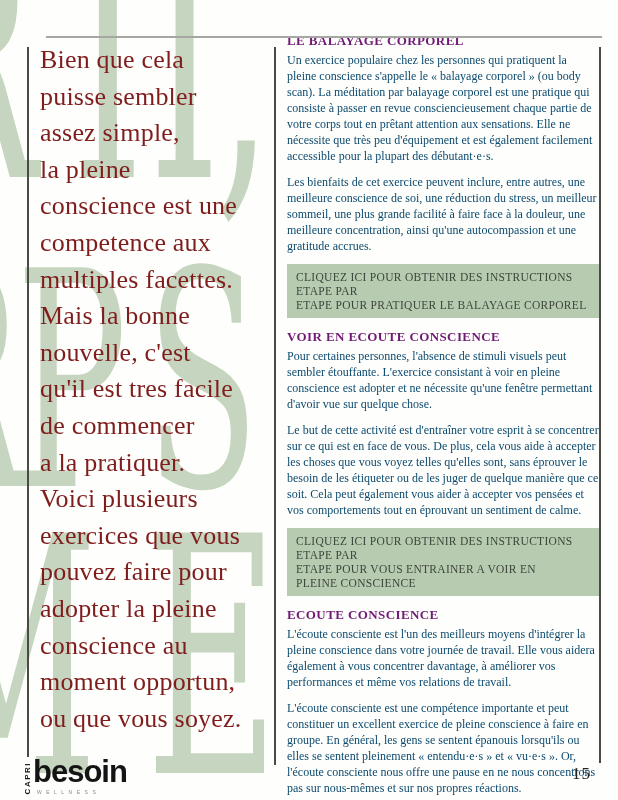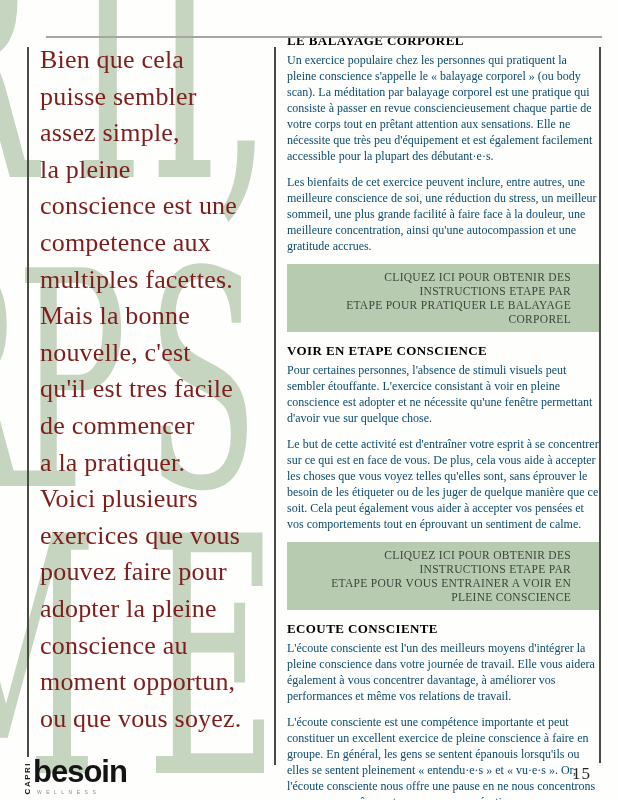--- a/index.html
+++ b/index.html
@@ -24,26 +24,26 @@
   
   .intro {
     position:absolute; z-index:1; left:40px; top:42px; width:255px;
     font-size:26px; line-height:36.6px; letter-spacing:0.2px;
     color:#7f1d1d; white-space:pre-line;
   }
   
   .content { position:absolute; z-index:1; left:287px; top:33px; width:312px; }
   .content h2 {
     margin:0 0 3px; font-size:13px; font-weight:600; letter-spacing:0.4px;
-    color:#000000; font-family:"Liberation Serif", serif;
+    color:#701a75; font-family:"Liberation Serif", serif;
   }
   .content p { margin:0 0 10px; font-size:12px; line-height:16px; color:#0c4a6e; }
   .cta {
-    display:block; margin:2px 0 11px; padding:6px 28px;
-    background:#b7cbb0; color:#3c453a; text-align:right;
+    display:block; margin:2px 0 11px; padding:6px 9px;
+    background:#b7cbb0; color:#3c453a; text-align:left;
     font-size:11.5px; line-height:14px; letter-spacing:0.3px;
     white-space:pre-line; text-decoration:none; cursor:pointer;
     font-family:"Liberation Serif", serif;
   }
   
   .logo { position:absolute; z-index:3; left:24px; top:758px; display:flex; align-items:flex-end; }
   .logo-capri {
     writing-mode:vertical-rl; transform:rotate(180deg);
     font-family:"Liberation Sans", sans-serif; font-weight:700; font-size:8px;
     letter-spacing:1.5px; color:#141414; margin-right:1px; line-height:1;
@@ -108,30 +108,30 @@
 
     <section>
       <h2>LE BALAYAGE CORPOREL</h2>
       <p>Un exercice populaire chez les personnes qui pratiquent la pleine conscience s'appelle le « balayage corporel » (ou body scan). La méditation par balayage corporel est une pratique qui consiste à passer en revue consciencieusement chaque partie de votre corps tout en prêtant attention aux sensations. Elle ne nécessite que très peu d'équipement et est également facilement accessible pour la plupart des débutant·e·s.</p>
       <p>Les bienfaits de cet exercice peuvent inclure, entre autres, une meilleure conscience de soi, une réduction du stress, un meilleur sommeil, une plus grande facilité à faire face à la douleur, une meilleure concentration, ainsi qu'une autocompassion et une gratitude accrues.</p>
       <a class="cta">CLIQUEZ ICI POUR OBTENIR DES INSTRUCTIONS ETAPE PAR
 ETAPE POUR PRATIQUER LE BALAYAGE CORPOREL</a>
     </section>
 
     <section>
-      <h2>VOIR EN ETAPE CONSCIENCE</h2>
+      <h2>VOIR EN ECOUTE CONSCIENCE</h2>
       <p>Pour certaines personnes, l'absence de stimuli visuels peut sembler étouffante. L'exercice consistant à voir en pleine conscience est adopter et ne nécessite qu'une fenêtre permettant d'avoir vue sur quelque chose.</p>
       <p>Le but de cette activité est d'entraîner votre esprit à se concentrer sur ce qui est en face de vous. De plus, cela vous aide à accepter les choses que vous voyez telles qu'elles sont, sans éprouver le besoin de les étiqueter ou de les juger de quelque manière que ce soit. Cela peut également vous aider à accepter vos pensées et vos comportements tout en éprouvant un sentiment de calme.</p>
       <a class="cta">CLIQUEZ ICI POUR OBTENIR DES INSTRUCTIONS ETAPE PAR
 ETAPE POUR VOUS ENTRAINER A VOIR EN
 PLEINE CONSCIENCE</a>
     </section>
 
     <section>
-      <h2>ECOUTE CONSCIENTE</h2>
+      <h2>ECOUTE CONSCIENCE</h2>
       <p>L'écoute consciente est l'un des meilleurs moyens d'intégrer la pleine conscience dans votre journée de travail. Elle vous aidera également à vous concentrer davantage, à améliorer vos performances et même vos relations de travail.</p>
       <p>L'écoute consciente est une compétence importante et peut constituer un excellent exercice de pleine conscience à faire en groupe. En général, les gens se sentent épanouis lorsqu'ils ou elles se sentent pleinement « entendu·e·s » et « vu·e·s ». Or, l'écoute consciente nous offre une pause en ne nous concentrons pas sur nous-mêmes et sur nos propres réactions.</p>
       <a class="cta">CLIQUEZ ICI POUR OBTENIR DES INSTRUCTIONS ETAPE PAR
 ETAPE POUR PRATIQUER L'ECOUTE CONSCIENTE</a>
     </section>
 
   </div>
 
   <div class="logo">
     <span class="logo-capri">CAPRI</span>

